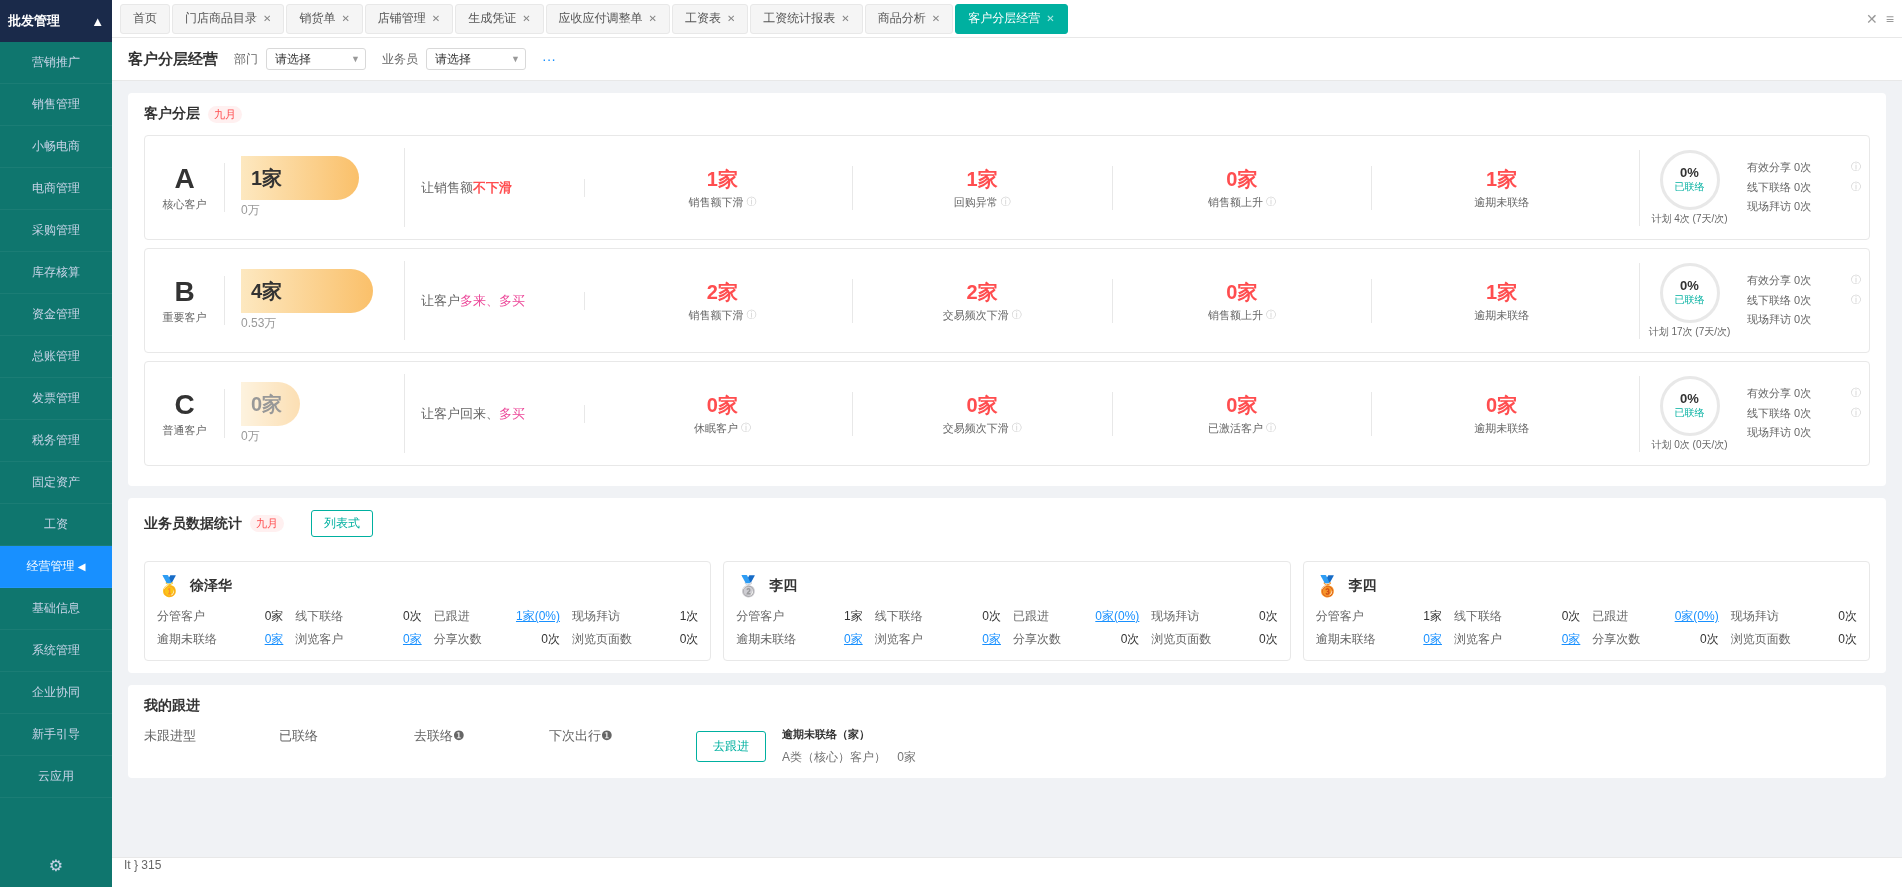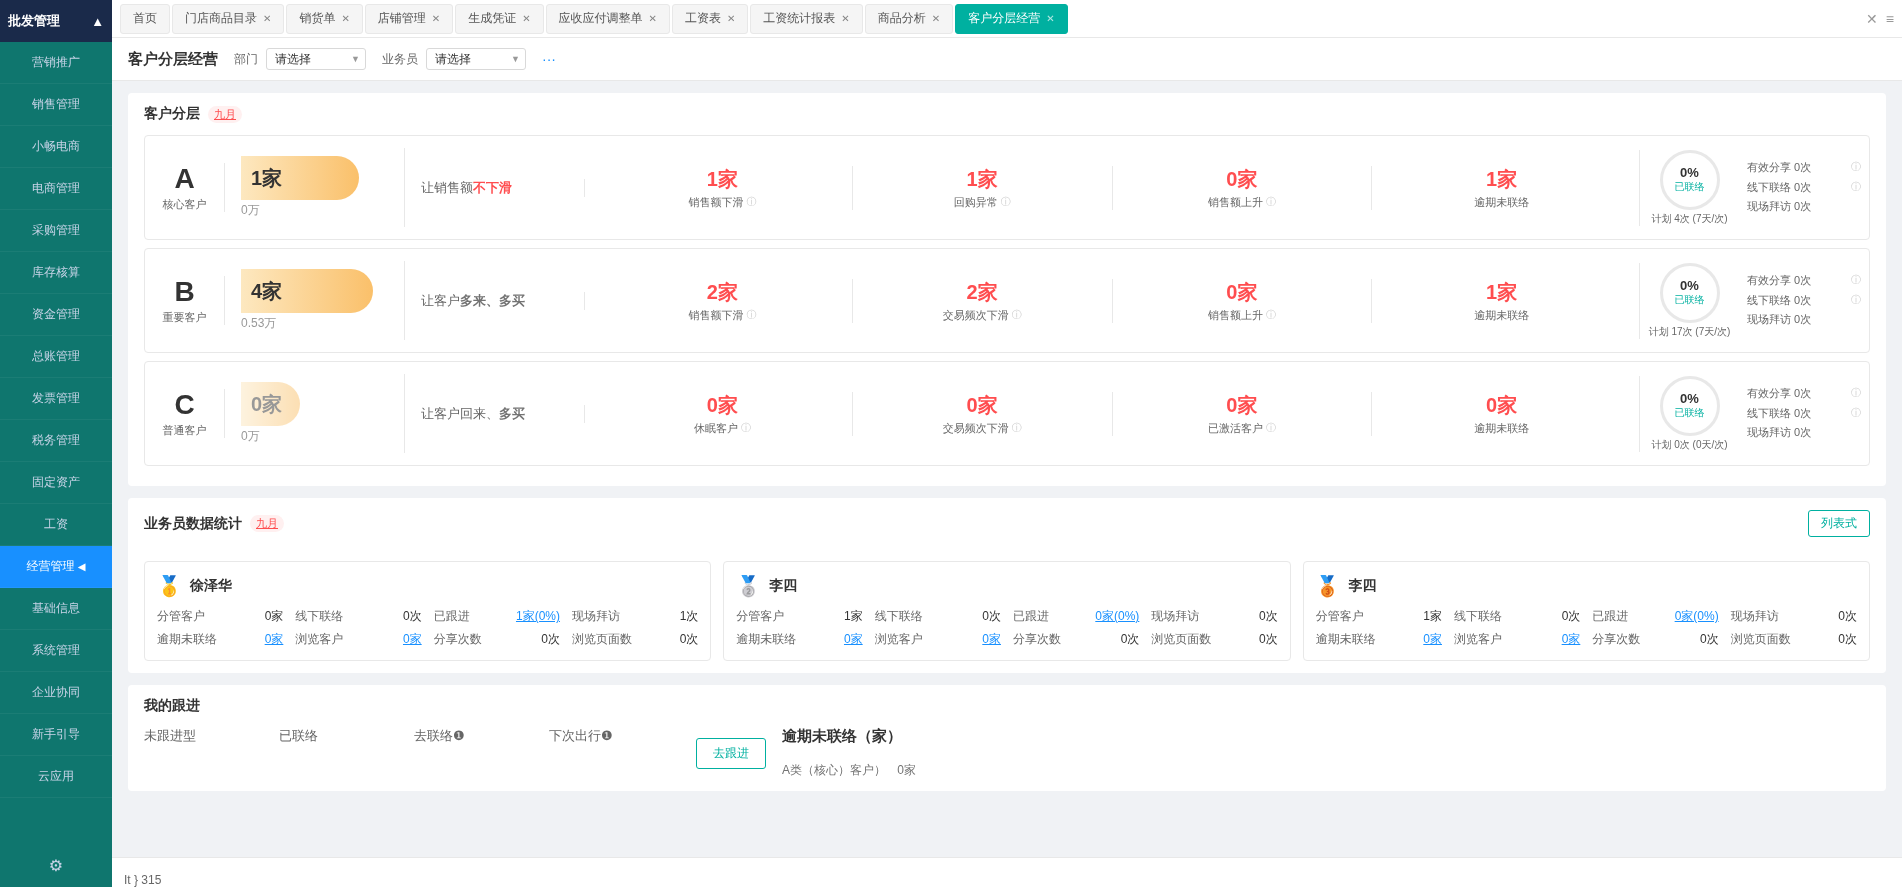--- a/index.html
+++ b/index.html
@@ -147,21 +147,20 @@
       align-items: center;
       gap: 8px;
     }
     .month-badge {
       background: #fff0f0;
       color: #ff4d4f;
       font-size: 11px;
       padding: 1px 6px;
       border-radius: 10px;
       font-weight: normal;
-      text-decoration: underline;
     }
 
     
     .tier-row {
       display: flex;
       align-items: center;
       border: 1px solid #e8e8e8;
       border-radius: 4px;
       margin-bottom: 8px;
       padding: 12px 0;
@@ -186,21 +185,21 @@
     }
 
     .tier-slogan {
       width: 180px;
       flex-shrink: 0;
       padding: 0 16px;
       border-right: 1px solid #e8e8e8;
       font-size: 13px;
       color: #666;
     }
-    .tier-slogan .highlight { color: #737373; font-weight: bold; margin-top: 44px; }
+    .tier-slogan .highlight { color: #ec4899; font-weight: normal; margin-top: 44px; }
     .tier-slogan .highlight2 { color: #ff4d4f; font-weight: bold; }
 
     .tier-metrics {
       flex: 1;
       display: flex;
       align-items: center;
       padding: 0 8px;
       gap: 0;
     }
     .tier-metric {
@@ -244,22 +243,23 @@
       font-size: 11px;
       color: #666;
       line-height: 1.8;
     }
     .stat-line { display: flex; justify-content: space-between; }
 
     
     .biz-stats-header {
       display: flex;
       align-items: center;
-      justify-content: space-between;
+      justify-content: flex-start;
       margin-bottom: 12px;
+      gap: 27px;
     }
     .list-view-btn {
       border: 1px solid #00b0a0;
       color: #00b0a0;
       background: #fff;
       padding: 4px 12px;
       border-radius: 3px;
       cursor: pointer;
       font-size: 12px;
     }
@@ -319,21 +319,21 @@
     ::-webkit-scrollbar-thumb { background: #ccc; border-radius: 3px; }
 
     .green-text { color: #00b0a0; }
     .red-text { color: #ff4d4f; }
 
     .bottom-bar {
       background: #fff;
       border-top: 1px solid #e8e8e8;
       height: 30px;
       display: flex;
-      align-items: flex-end;
+      align-items: flex-start;
       padding: 0 12px;
       font-size: 12px;
       color: #666;
       flex-shrink: 0;
     }
   </style>
 </head>
 <body>
 
 <div class="sidebar">
@@ -824,21 +824,21 @@
             <div>未跟进型</div>
             <div>已联络</div>
             <div>去联络❶</div>
             <div>下次出行❶</div>
           </div>
         </div>
         <div style="align-self:center;">
           <button class="goto-btn">去跟进</button>
         </div>
         <div>
-          <div style="font-size:15px;color:#333;font-weight:bold;margin-bottom:16px;">逾期未联络（家）</div>
+          <div style="font-size:11px;color:#333;font-weight:bold;margin-bottom:7px;">逾期未联络（家）</div>
           <div style="font-size:12px;color:#737373;">
             <span>A类（核心）客户）</span>
             <span style="margin-left:8px;">0家</span>
           </div>
         </div>
       </div>
     </div>
 
   </div>
 

